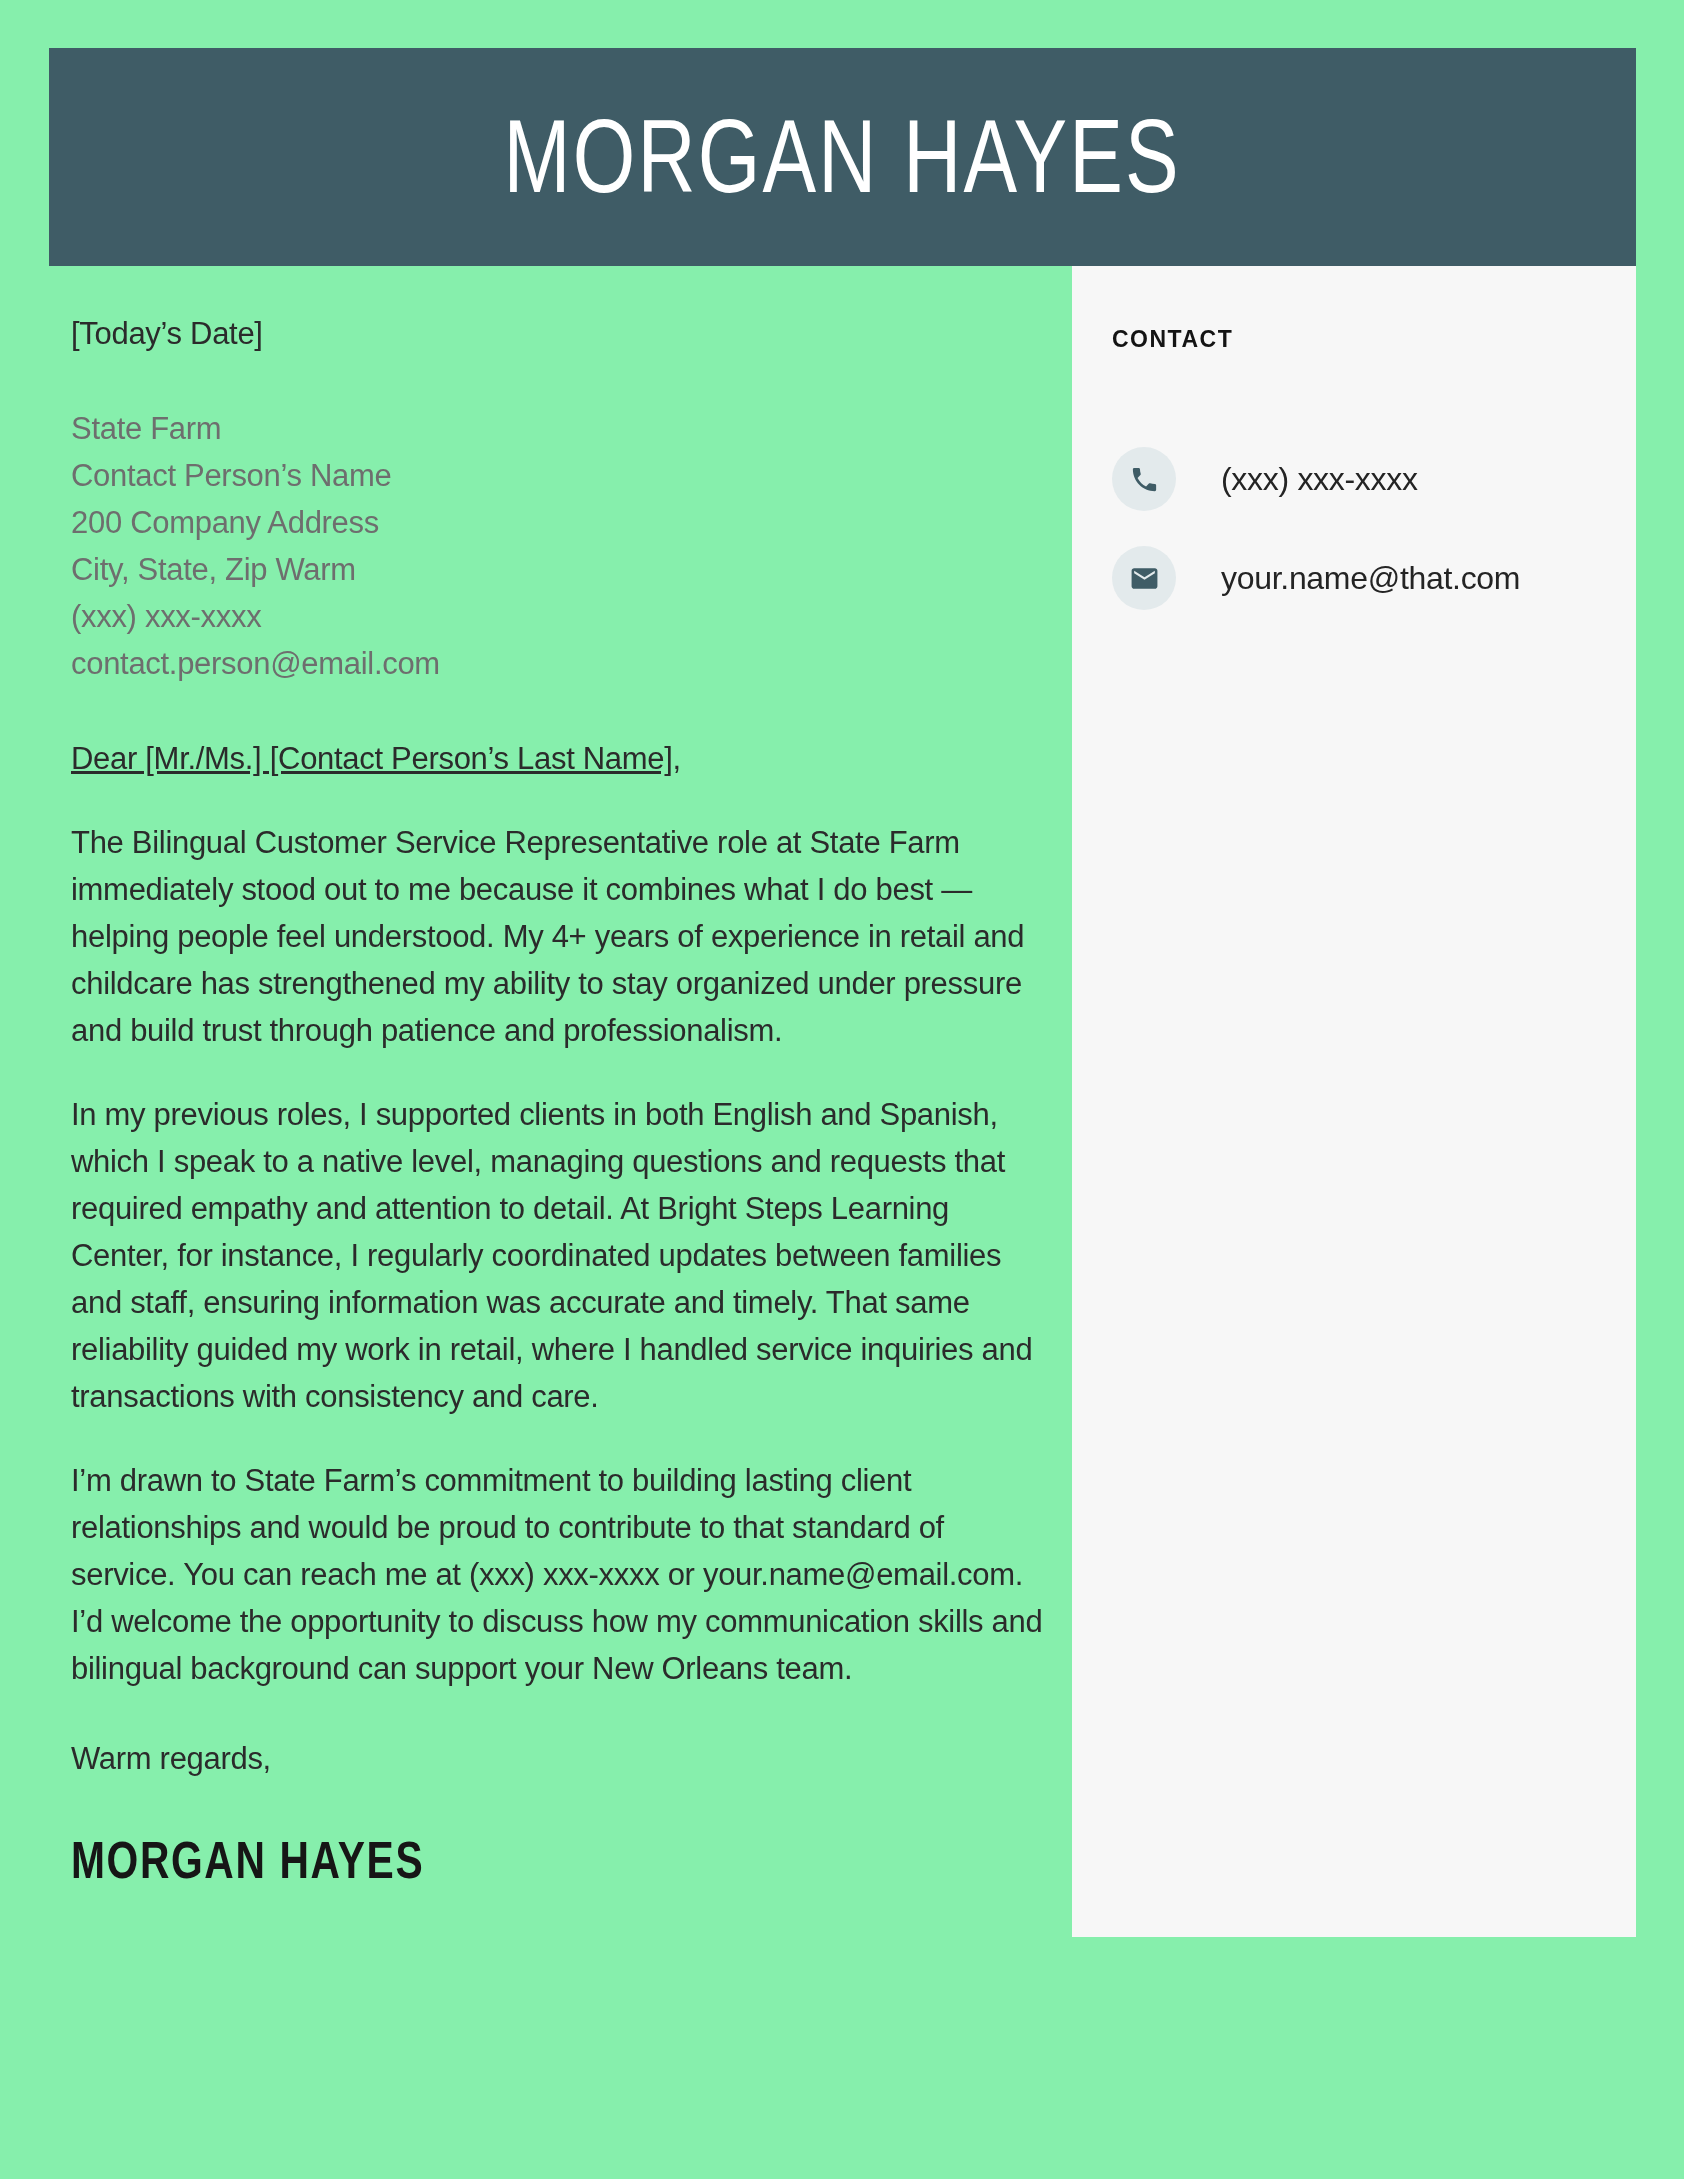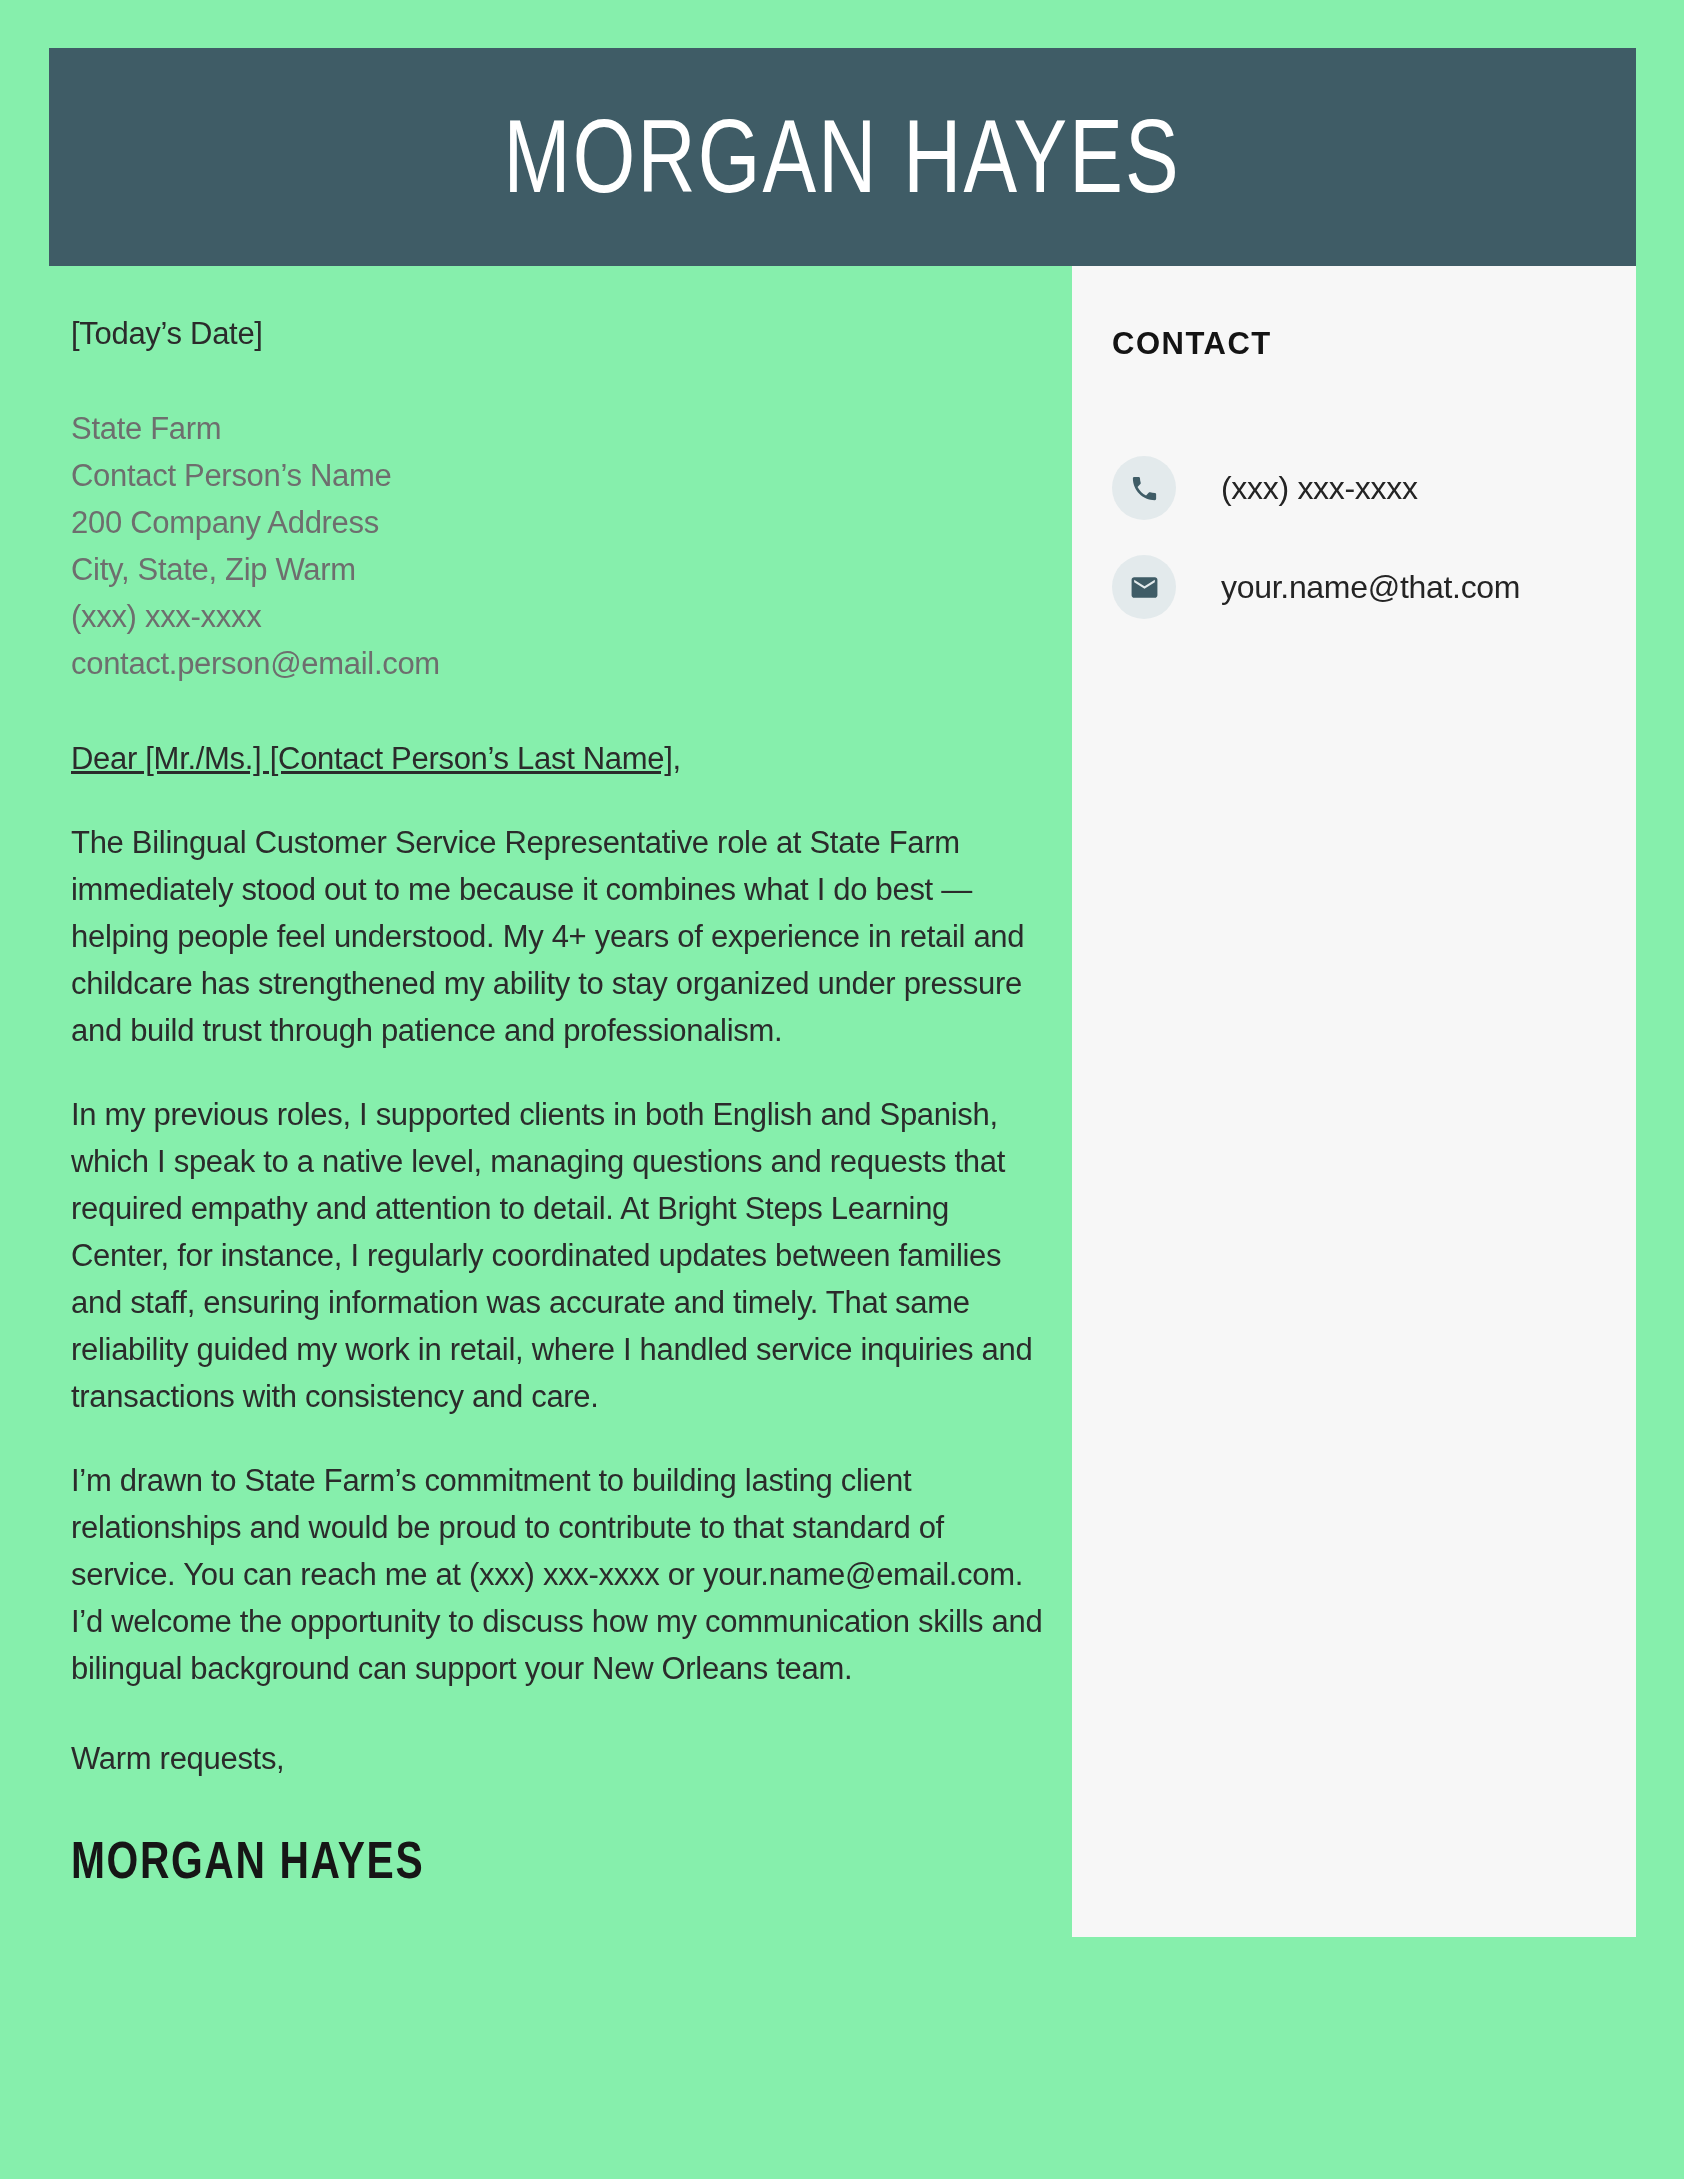--- a/index.html
+++ b/index.html
@@ -18,21 +18,21 @@
     white-space:nowrap; display:inline-block; transform:scaleX(0.78);
     transform-origin:center center;
   }
 
   
   .sidebar {
     position:absolute; left:1072px; top:266px; width:564px; height:1671px;
     background:#F7F7F7; box-sizing:border-box; padding:60px 29px 0 40px;
   }
   .sidebar-heading {
-    font-size:31px; font-weight:700; letter-spacing:1.5px; color:#141414;
+    font-size:23px; font-weight:700; letter-spacing:1.5px; color:#141414;
   }
   .contact-list { margin-top:94px; display:flex; flex-direction:column; gap:35px; }
   .contact-row { display:flex; align-items:center; gap:45px; }
   .icon-circle {
     width:64px; height:64px; border-radius:50%; background:#E3EAEC;
     display:flex; align-items:center; justify-content:center; flex:0 0 64px;
   }
   .icon-circle svg { width:31px; height:31px; fill:#3F5C66; }
   .contact-value { font-size:32px; color:#242424; letter-spacing:-0.3px; }
 
@@ -69,21 +69,21 @@
       <div>(xxx) xxx-xxxx</div>
       <div>contact.person@email.com</div>
     </div>
 
     <div class="greeting">Dear [Mr./Ms.] [Contact Person’s Last Name],</div>
 
     <div class="para">The Bilingual Customer Service Representative role at State Farm immediately stood out to me because it combines what I do best — helping people feel understood. My 4+ years of experience in retail and childcare has strengthened my ability to stay organized under pressure and build trust through patience and professionalism.</div>
     <div class="para">In my previous roles, I supported clients in both English and Spanish, which I speak to a native level, managing questions and requests that required empathy and attention to detail. At Bright Steps Learning Center, for instance, I regularly coordinated updates between families and staff, ensuring information was accurate and timely. That same reliability guided my work in retail, where I handled service inquiries and transactions with consistency and care.</div>
     <div class="para">I’m drawn to State Farm’s commitment to building lasting client relationships and would be proud to contribute to that standard of service. You can reach me at (xxx) xxx-xxxx or your.name@email.com. I’d welcome the opportunity to discuss how my communication skills and bilingual background can support your New Orleans team.</div>
 
-    <div class="closing">Warm requests,</div>
+    <div class="closing">Warm regards,</div>
 
     <div class="signature">
       <span class="signature-text">MORGAN HAYES</span>
     </div>
   </div>
 
   <div class="sidebar">
     <div class="sidebar-heading">CONTACT</div>
 
     <div class="contact-list">

